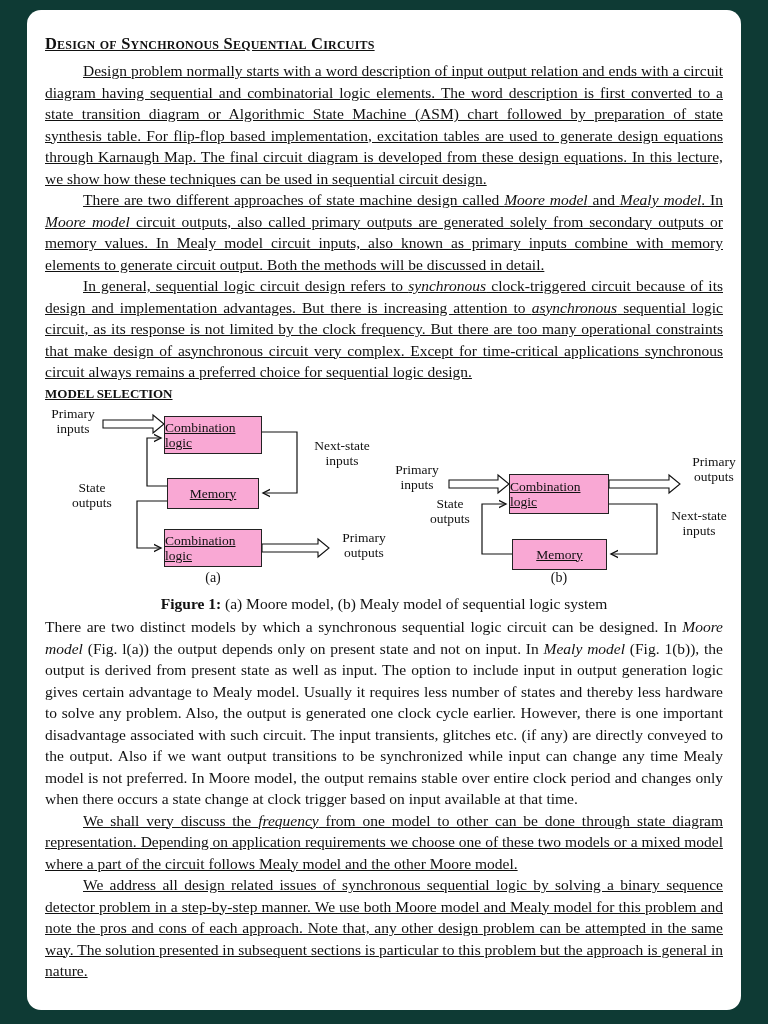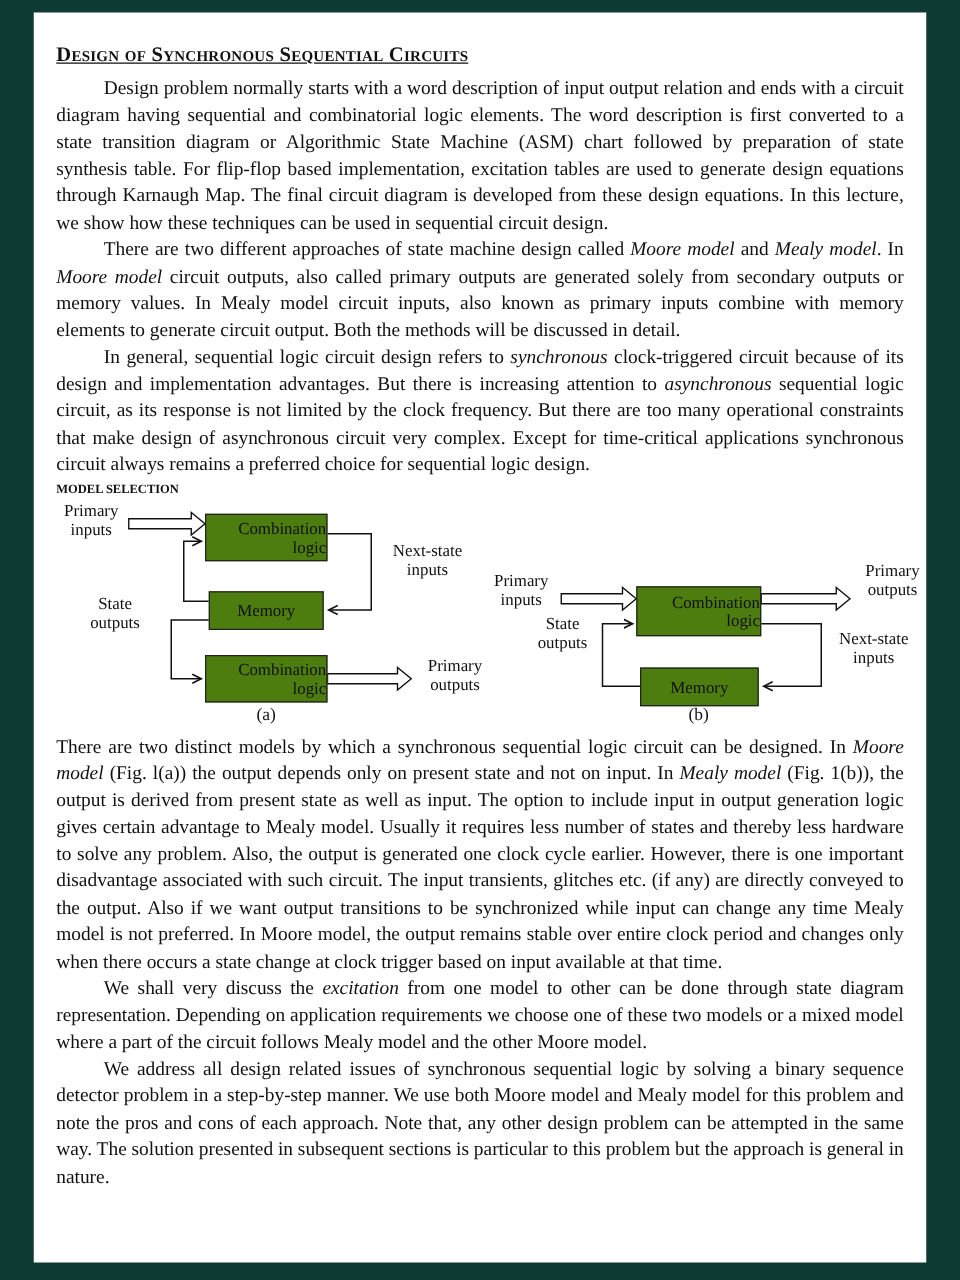--- a/index.html
+++ b/index.html
@@ -1,25 +1,25 @@
 <!DOCTYPE html>
 <html><head>
 <meta charset="utf-8">
 <style>
   html,body{margin:0;padding:0;}
   body{background:#0e3a34;width:768px;}
   .canvas{position:relative;width:768px;height:1024px;background:#0e3a34;font-family:"Liberation Serif",serif;overflow:hidden;}
-  .doc-page{position:absolute;left:27px;top:10px;width:714px;height:1000px;background:#ffffff;box-sizing:border-box;padding:24px 18px 0 18px;color:#111111;overflow:hidden;}
+  .doc-page{position:absolute;left:27px;top:10px;width:714px;height:1000px;background:#ffffff;box-sizing:border-box;padding:24px 18px 0 18px;color:#111111;overflow:hidden;border-radius:14px;}
   .title{font-size:16.5px;font-weight:bold;font-variant:small-caps;letter-spacing:.2px;text-decoration:underline;margin:0 0 6px 0;}
   .para{font-size:15.5px;line-height:21.5px;text-align:justify;margin:0;}
-  .para.indent{text-indent:38px;}
-  .heading{font-size:10px;font-weight:bold;margin:3px 0 2px 0;}
+  .para.indent{text-indent:38px;text-decoration:underline;}
+  .heading{font-size:13px;font-weight:bold;text-decoration:underline;margin:3px 0 2px 0;}
   .figure{position:relative;height:188px;margin:2px 0 0 12px;}
   .wires{position:absolute;left:0;top:0;}
-  .fig-box{position:absolute;border:1.3px solid #222;background:#4d7c0f;box-sizing:border-box;display:flex;align-items:center;justify-content:center;text-align:right;font-size:13.5px;line-height:15px;}
+  .fig-box{position:absolute;border:1.3px solid #222;background:#f9a8d4;box-sizing:border-box;display:flex;align-items:center;justify-content:center;text-align:left;font-size:13.5px;line-height:15px;text-decoration:underline;}
   .fig-label{position:absolute;font-size:13.5px;line-height:15px;text-align:center;}
   .fig-tag{position:absolute;font-size:14px;text-align:center;}
   .caption{text-align:center;font-size:15.5px;line-height:21.5px;margin:1px 0 2px 0;}
 </style>
 </head>
 <body>
 
 <div class="canvas">
   <div class="doc-page">
 
@@ -64,19 +64,20 @@
 
       <div class="fig-label" style="left:330px;top:58px;width:60px;">Primary inputs</div>
       <div class="fig-box" style="left:452px;top:70px;width:100px;height:40px;">Combination logic</div>
       <div class="fig-label" style="left:626px;top:50px;width:62px;">Primary outputs</div>
       <div class="fig-label" style="left:366px;top:92px;width:54px;">State outputs</div>
       <div class="fig-box" style="left:455px;top:135px;width:95px;height:31px;">Memory</div>
       <div class="fig-label" style="left:606px;top:104px;width:72px;">Next-state inputs</div>
       <div class="fig-tag" style="left:452px;top:166px;width:100px;">(b)</div>
     </div>
 
+    <div class="caption"><b>Figure 1:</b><span> (a) Moore model, (b) Mealy model of sequential logic system</span></div>
 
     <p class="para"><span>There are two distinct models by which a synchronous sequential logic circuit can be designed. In </span><i>Moore model</i><span> (Fig. l(a)) the output depends only on present state and not on input. In </span><i>Mealy model</i><span> (Fig. 1(b)), the output is derived from present state as well as input. The option to include input in output generation logic gives certain advantage to Mealy model. Usually it requires less number of states and thereby less hardware to solve any problem. Also, the output is generated one clock cycle earlier. However, there is one important disadvantage associated with such circuit. The input transients, glitches etc. (if any) are directly conveyed to the output. Also if we want output transitions to be synchronized while input can change any time Mealy model is not preferred. In Moore model, the output remains stable over entire clock period and changes only when there occurs a state change at clock trigger based on input available at that time.</span></p>
-    <p class="para indent"><span>We shall very discuss the </span><i>excitation</i><span> from one model to other can be done through state diagram representation. Depending on application requirements we choose one of these two models or a mixed model where a part of the circuit follows Mealy model and the other Moore model.</span></p>
+    <p class="para indent"><span>We shall very discuss the </span><i>frequency</i><span> from one model to other can be done through state diagram representation. Depending on application requirements we choose one of these two models or a mixed model where a part of the circuit follows Mealy model and the other Moore model.</span></p>
     <p class="para indent"><span>We address all design related issues of synchronous sequential logic by solving a binary sequence detector problem in a step-by-step manner. We use both Moore model and Mealy model for this problem and note the pros and cons of each approach. Note that, any other design problem can be attempted in the same way. The solution presented in subsequent sections is particular to this problem but the approach is general in nature.</span></p>
 
   </div>
 </div>
 
 </body></html>

